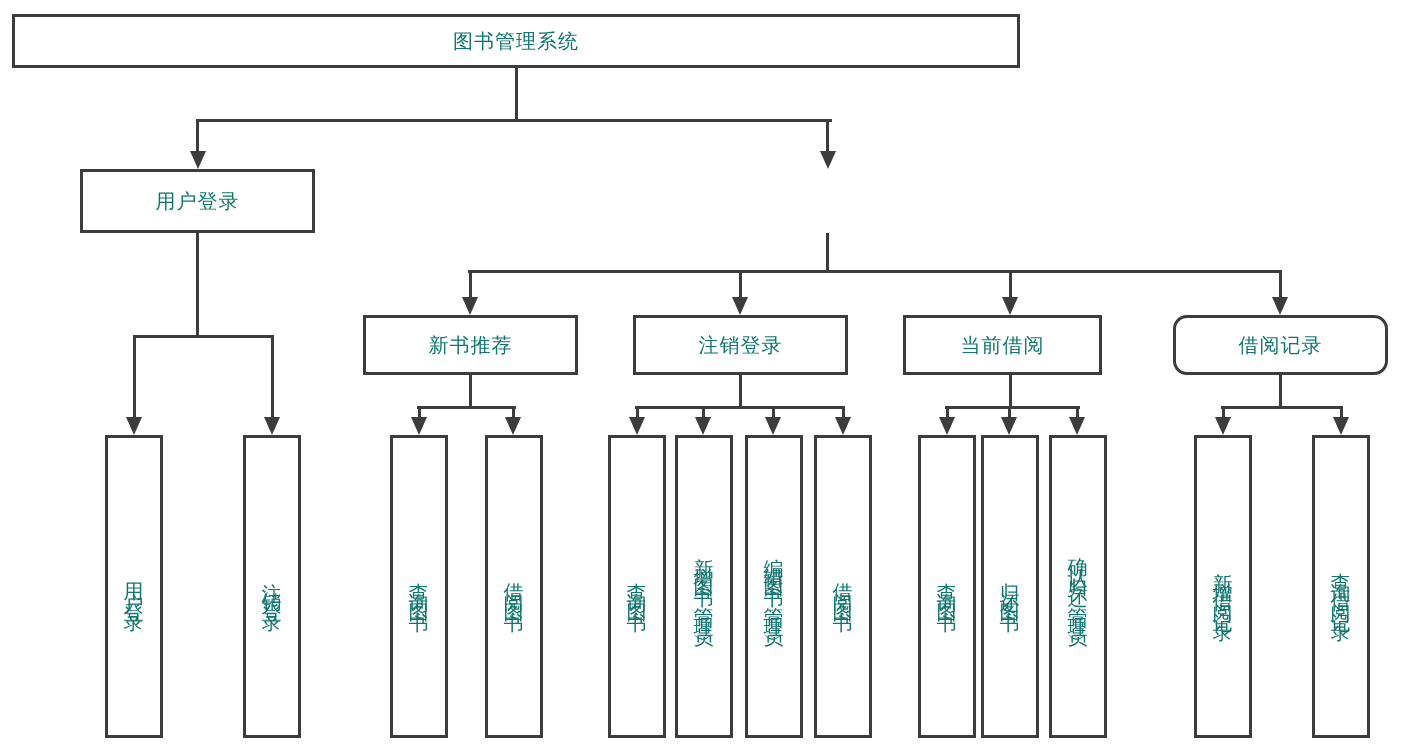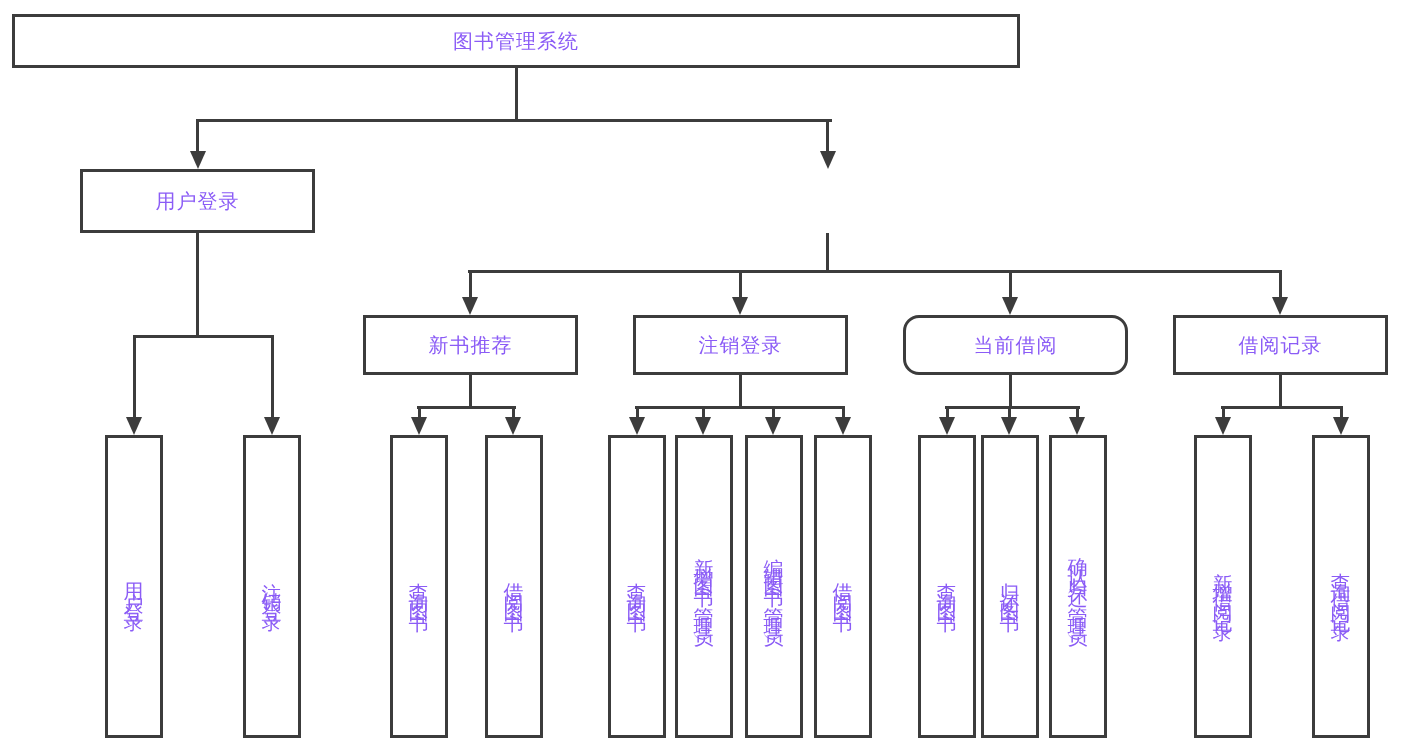--- a/index.html
+++ b/index.html
@@ -12,21 +12,21 @@
   }
   .canvas{position:relative;width:1405px;height:747px;background:#ffffff;}
 
   
   .box{
     position:absolute;
     background:#ffffff;
     border:3px solid #3c3c3c;
     box-sizing:border-box;
     display:flex;align-items:center;justify-content:center;
-    color:#8b5cf6;
+    color:#0f766e;
   }
   .hbox{font-size:20px;letter-spacing:1px;white-space:nowrap;}
   .vbox span{
     writing-mode:vertical-rl;
     text-orientation:mixed;
     font-size:20px;
     letter-spacing:10px;
     line-height:1;
     white-space:nowrap;
   }
@@ -63,24 +63,24 @@
   <div class="box hbox" style="left:80px;top:169px;width:235px;height:64px;">
     <span>用户登录</span>
   </div>
 
   <div class="box hbox" style="left:363px;top:315px;width:215px;height:60px;">
     <span>新书推荐</span>
   </div>
   <div class="box hbox" style="left:633px;top:315px;width:215px;height:60px;">
     <span>注销登录</span>
   </div>
-  <div class="box hbox" style="left:903px;top:315px;width:225px;height:60px;border-radius:16px;">
+  <div class="box hbox" style="left:903px;top:315px;width:199px;height:60px;">
     <span>当前借阅</span>
   </div>
-  <div class="box hbox" style="left:1173px;top:315px;width:215px;height:60px;">
+  <div class="box hbox" style="left:1173px;top:315px;width:215px;height:60px;border-radius:14px;">
     <span>借阅记录</span>
   </div>
 
   <div class="box vbox" style="left:105px;top:435px;width:58px;height:303px;">
     <span>用户登录</span>
   </div>
   <div class="box vbox" style="left:243px;top:435px;width:58px;height:303px;">
     <span>注销登录</span>
   </div>
   <div class="box vbox" style="left:390px;top:435px;width:58px;height:303px;">

